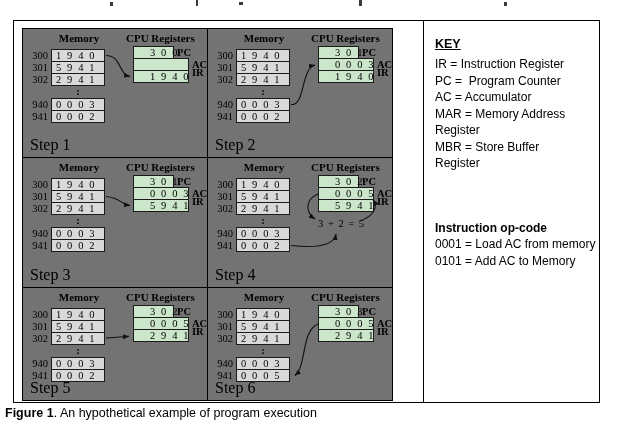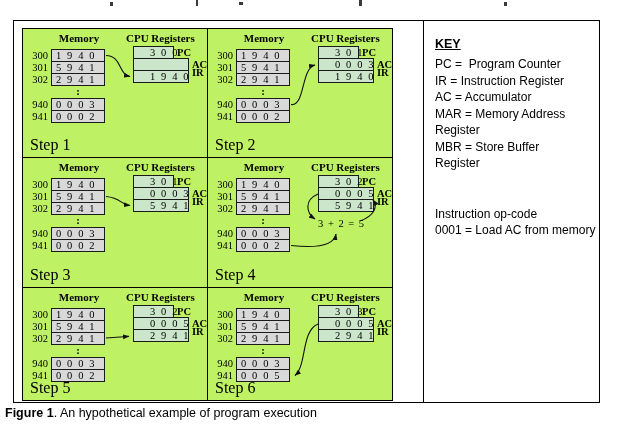--- a/index.html
+++ b/index.html
@@ -10,21 +10,21 @@
   .frag{position:absolute;background:#3a3a3a;}
 
   
   .figure-table{position:absolute;left:13px;top:20px;width:587px;height:383px;
                 border:1.5px solid #000;box-sizing:border-box;}
 
   
   .steps-grid{position:absolute;left:8px;top:7px;display:grid;
               grid-template-columns:184px 184px;grid-template-rows:128px 129px 112px;
               gap:1px;background:#000;border:1px solid #000;}
-  .panel{position:relative;background:#bef264;overflow:hidden;
+  .panel{position:relative;background:#737373;overflow:hidden;
          font-family:"Liberation Serif","DejaVu Serif",serif;}
 
   .hdr{position:absolute;top:3px;font-weight:bold;font-size:11px;white-space:nowrap;}
   .hdr-mem{left:12px;width:88px;text-align:center;}
   .hdr-cpu{left:103px;width:80px;text-align:left;}
 
   .mem-rows{position:absolute;left:2px;top:20px;}
   .mem-row{display:flex;align-items:center;height:13px;}
   .mem-row + .mem-row{margin-top:-1px;justify-content:space-between;}
   .addr{width:23px;text-align:right;font-size:10.5px;margin-right:3px;}
@@ -49,21 +49,21 @@
   .annotation{position:absolute;left:110px;top:60px;font-size:10.5px;letter-spacing:1px;white-space:pre;}
   .arrows{position:absolute;left:0;top:0;pointer-events:none;}
   .arrow{fill:none;stroke:#111;stroke-width:1.1px;}
 
   
   .key-cell{position:absolute;left:409px;top:0;width:175px;height:100%;
             border-left:1.5px solid #000;box-sizing:border-box;
             padding:16px 6px 0 11px;font-size:12px;}
   .key-title{font-weight:bold;text-decoration:underline;font-size:12.5px;height:19px;}
   .key-line{line-height:16.5px;white-space:pre;}
-  .opcode-title{font-weight:normal;margin-top:34px;line-height:16.5px;}
+  .opcode-title{font-weight:bold;margin-top:48px;line-height:16.5px;}
 
   .caption{position:absolute;left:5px;top:406px;font-size:12.5px;}
   .caption b{font-weight:bold;}
 </style>
 </head>
 <body>
 
 <div class="page">
 
   <span class="frag" style="left:110px;top:2px;width:3px;height:4px;"></span>
@@ -367,28 +367,29 @@
       </defs>
     <path d="M110,36 C93,43 99,77 87,87.5" class="arrow" marker-end="url(#ah5)"></path>
           </svg>
 
     <div class="step-label">Step 6</div>
   </div>
 </div>
 
     <div class="key-cell">
       <div class="key-title">KEY</div>
+      <div class="key-line">IR = Instruction Register</div>
       <div class="key-line">PC =  Program Counter</div>
-      <div class="key-line">IR = Instruction Register</div>
       <div class="key-line">AC = Accumulator</div>
       <div class="key-line">MAR = Memory Address</div>
       <div class="key-line">Register</div>
       <div class="key-line">MBR = Store Buffer</div>
       <div class="key-line">Register</div>
       <div class="key-line opcode-title">Instruction op-code</div>
       <div class="key-line">0001 = Load AC from memory</div>
+      <div class="key-line">0101 = Add AC to Memory</div>
     </div>
 
   </div>
 
   <div class="caption"><b>Figure 1</b><span>. An hypothetical example of program execution</span></div>
 
 </div>
 
 </body></html>

